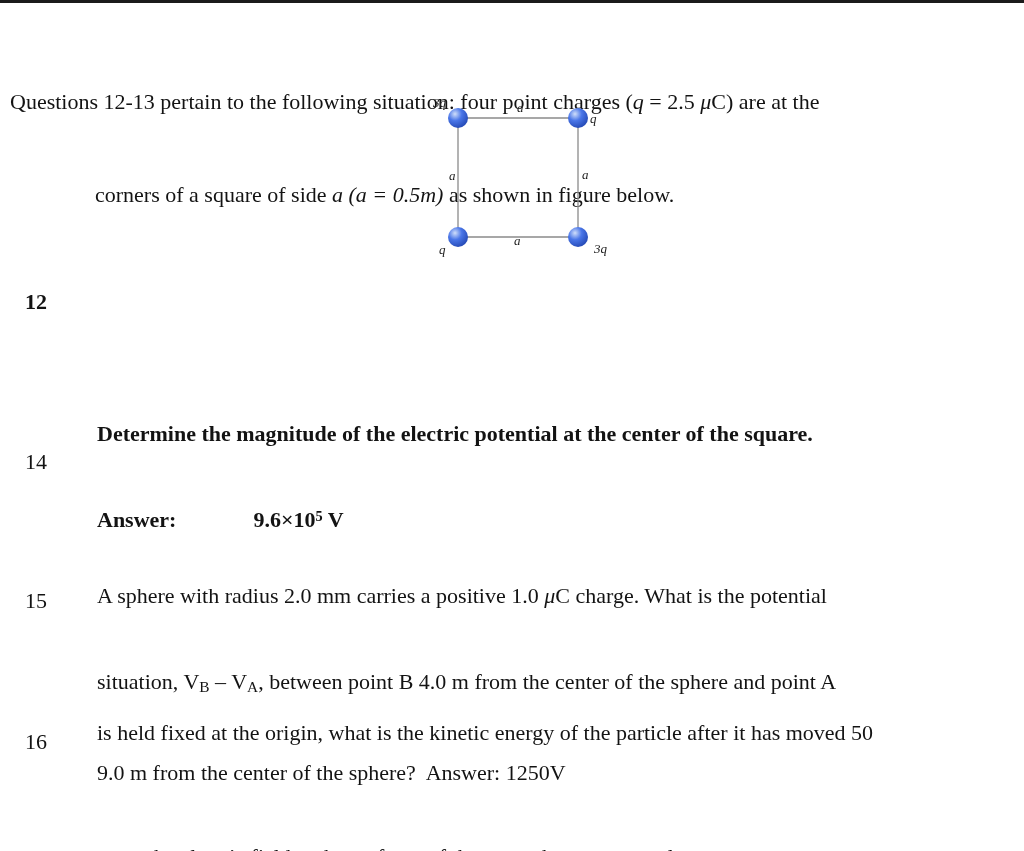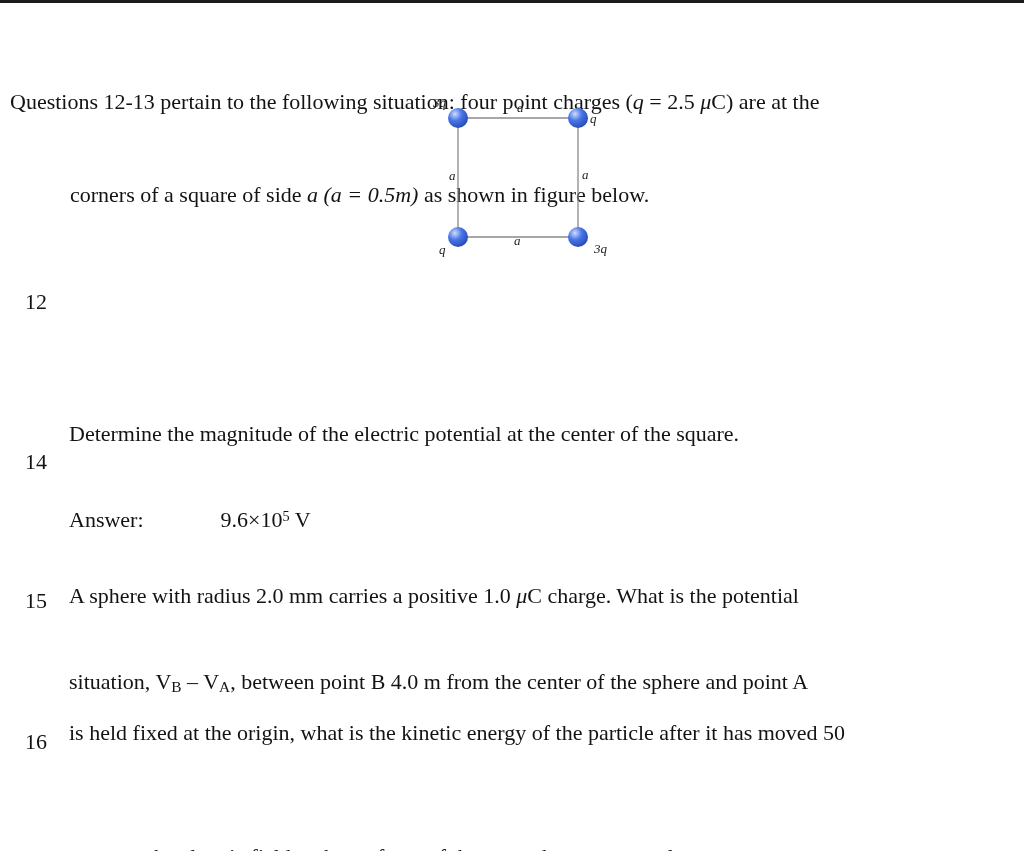--- a/index.html
+++ b/index.html
@@ -19,38 +19,38 @@
     width: 100%; height: 3px;
     background: #1b1b1b;
   }
   .title-block {
     position: absolute;
     left: 10px; top: 24px;
     width: 1004px;
     line-height: 31px;
     white-space: pre;
   }
-  .title-line2 { margin-left: 60px; }
+  .title-line2 { margin-left: 85px; }
   .figure-wrap {
     position: absolute;
     left: 425px; top: 92px;
     width: 200px; height: 168px;
   }
   .question {
     position: absolute;
     left: 0;
     width: 1024px;
     white-space: pre;
   }
   .q-number {
     position: absolute;
     left: 25px; top: 0;
     white-space: pre;
   }
-  .q-body { margin-left: 69px; }
+  .q-body { margin-left: 97px; }
   .lh30 .q-line { line-height: 30px; }
   .lh34 .q-line { line-height: 34px; }
   .q-line { white-space: pre; }
   .s-i   { font-style: italic; }
   .s-sub { font-size: 0.70em; vertical-align: -0.22em; }
   .s-sup { font-size: 0.65em; vertical-align: 0.45em; }
   .partial-line {
     position: absolute;
     left: 148px; top: 842px;
     white-space: pre;
@@ -94,34 +94,35 @@
       <text x="165" y="31" class="fig-label">q</text>
       <text x="14" y="162" class="fig-label">q</text>
       <text x="169" y="161" class="fig-label">3q</text>
       <text x="92" y="20" class="fig-label">a</text>
       <text x="24" y="88" class="fig-label">a</text>
       <text x="157" y="87" class="fig-label">a</text>
       <text x="89" y="153" class="fig-label">a</text>
     </svg>
   </div>
 
-  <div class="question lh30" style="top:289px;">
+  <div class="question lh30" style="top:289px;font-weight:bold;">
     <span class="q-number">12</span>
     <div class="q-body">
       <div class="q-line"><span>Determine the magnitude of the electric potential at the center of the square.</span></div>
       <div class="q-line"><span>Answer:</span><span>              </span><span>9.6×10</span><span class="s-sup">5</span><span> V</span></div>
     </div>
   </div>
 
 
   <div class="question lh34" style="top:449px;">
     <span class="q-number">14</span>
     <div class="q-body">
       <div class="q-line"><span>A sphere with radius 2.0 mm carries a positive 1.0 </span><span class="s-i">μ</span><span>C charge. What is the potential</span></div>
       <div class="q-line"><span>situation, V</span><span class="s-sub">B</span><span> – V</span><span class="s-sub">A</span><span>, between point B 4.0 m from the center of the sphere and point A</span></div>
+      <div class="q-line"><span>9.0 m from the center of the sphere?  Answer: 1250V</span></div>
     </div>
   </div>
 
   <div class="question lh30" style="top:588px;">
     <span class="q-number">15</span>
     <div class="q-body">
       <div class="q-line"><span>is held fixed at the origin, what is the kinetic energy of the particle after it has moved 50</span></div>
       
     </div>
   </div>

